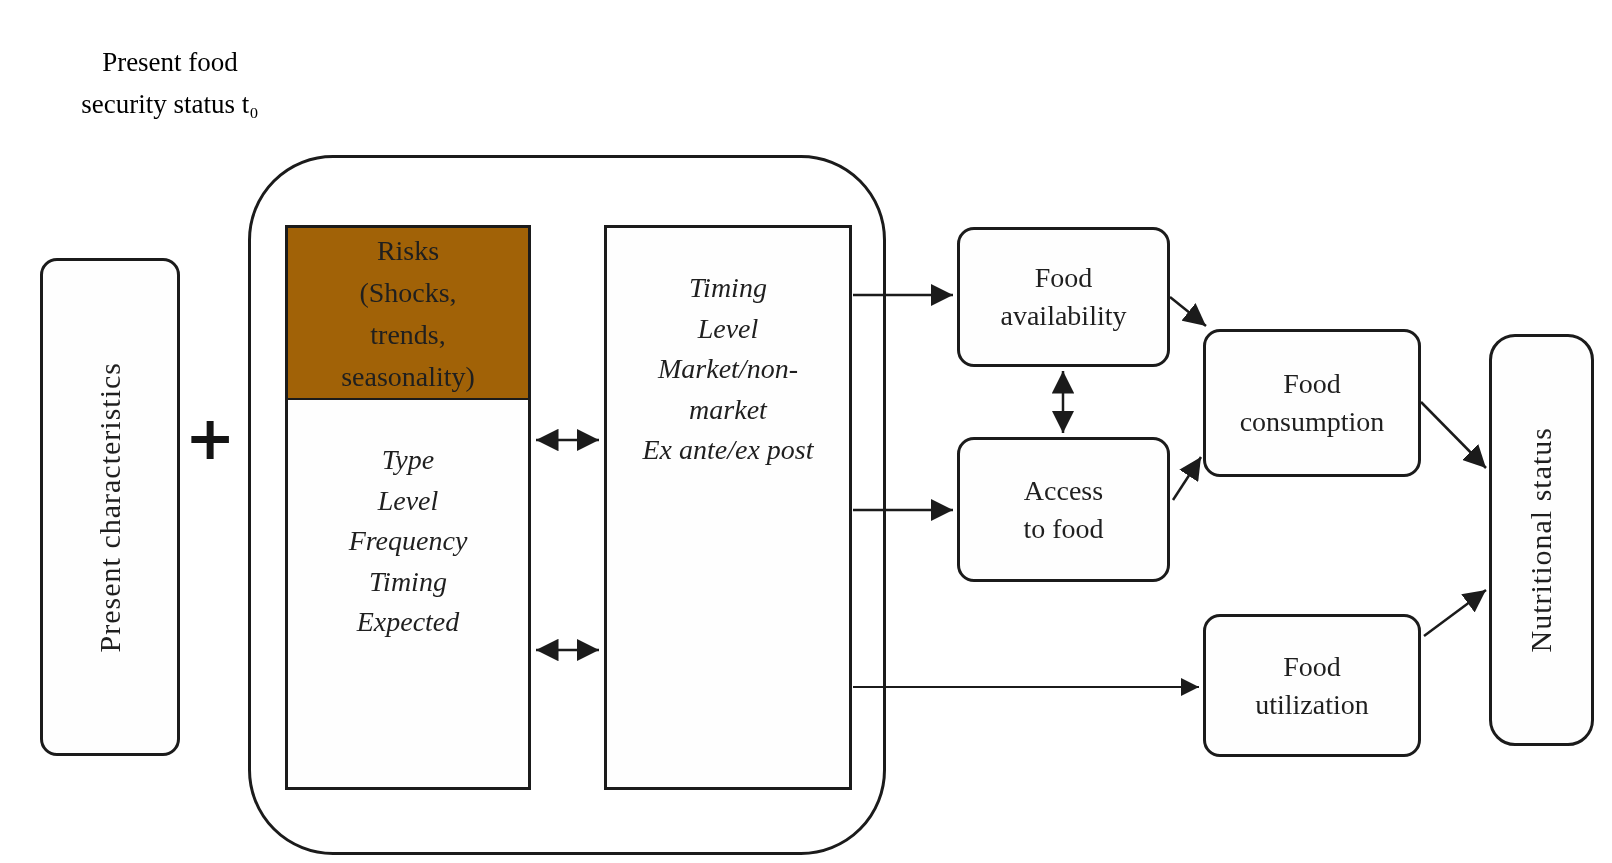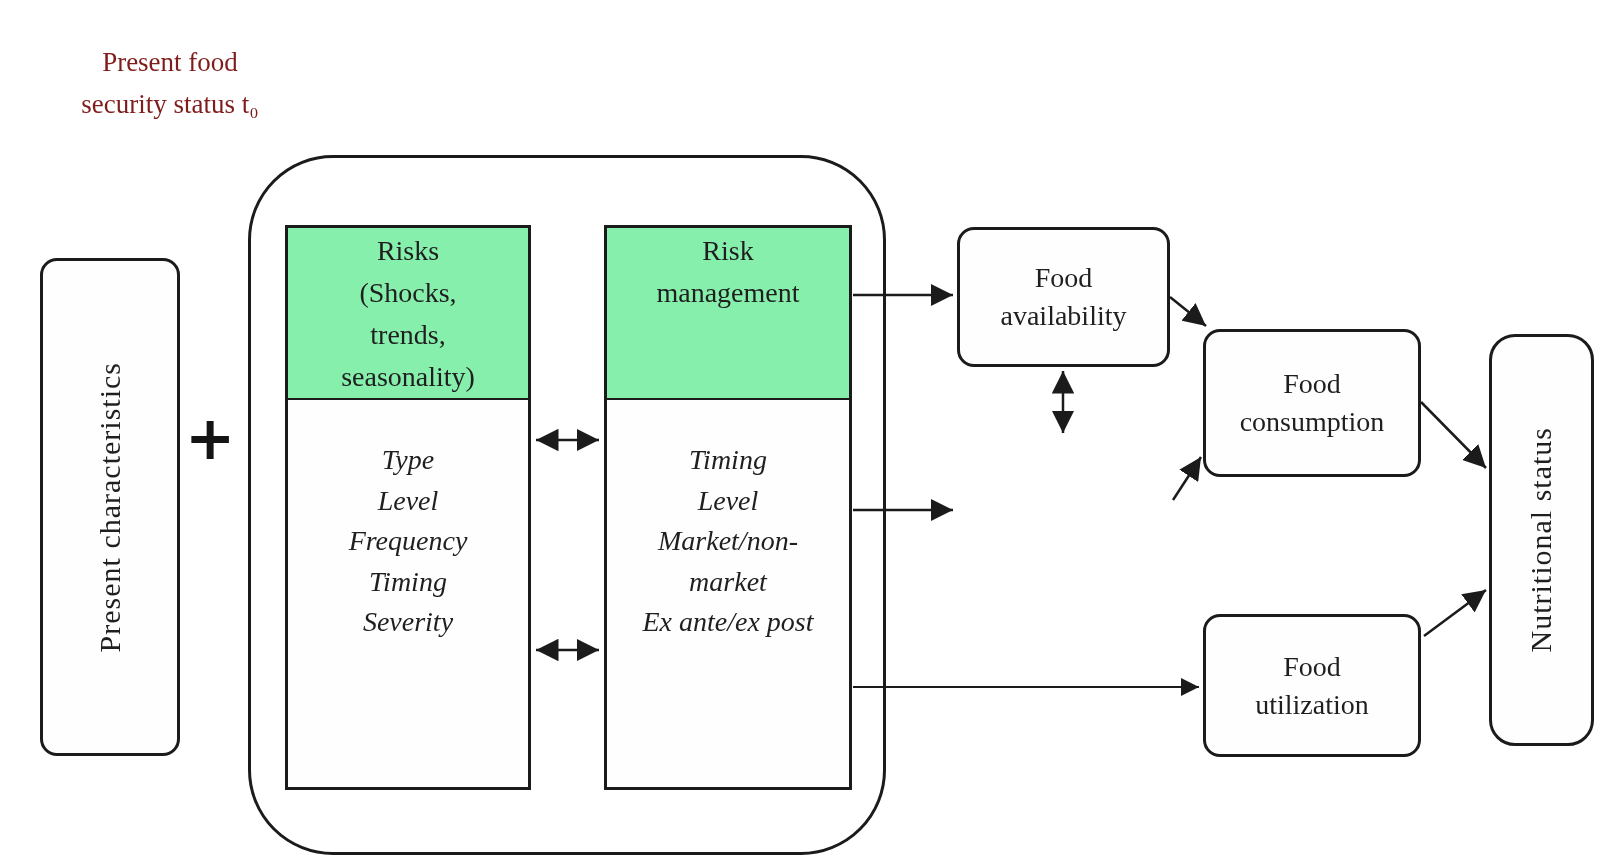--- a/index.html
+++ b/index.html
@@ -11,21 +11,21 @@
     font-family: "Liberation Serif", "DejaVu Serif", serif;
     color: #1f1f1f;
     overflow: hidden;
   }
   .abs { position: absolute; }
   .pre { white-space: pre-line; }
   .top-label {
     font-size: 27px;
     line-height: 1.55;
     text-align: center;
-    color: #7f1d1d;
+    color: #000000;
   }
   .rbox {
     position: absolute;
     border: 3px solid #1b1b1b;
     background: #fefefe;
     box-sizing: border-box;
     display: flex;
     align-items: center;
     justify-content: center;
     text-align: center;
@@ -42,21 +42,21 @@
   }
   .inner-box {
     position: absolute;
     border: 3px solid #1b1b1b;
     background: #fefefe;
     box-sizing: border-box;
     display: flex;
     flex-direction: column;
   }
   .inner-header {
-    background: #86efac;
+    background: #a16207;
     border-bottom: 2px solid #1b1b1b;
     height: 172px;
     box-sizing: border-box;
     text-align: center;
     font-size: 28px;
     line-height: 1.5;
     padding-top: 2px;
     flex: none;
   }
   .inner-body {
@@ -102,35 +102,35 @@
 
   <div class="inner-box" style="left:285px; top:225px; width:246px; height:565px;">
     <div class="inner-header pre">Risks
 (Shocks,
 trends,
 seasonality)</div>
     <div class="inner-body pre">Type
 Level
 Frequency
 Timing
-Severity</div>
+Expected</div>
   </div>
 
   <div class="inner-box" style="left:604px; top:225px; width:248px; height:565px;">
-    <div class="inner-header pre">Risk
-management</div>
     <div class="inner-body pre">Timing
 Level
 Market/non-
 market
 Ex ante/ex post</div>
   </div>
 
   <div class="rbox round28 pre" style="left:957px; top:227px; width:213px; height:140px;">Food
 availability</div>
+  <div class="rbox round28 pre" style="left:957px; top:437px; width:213px; height:145px;">Access
+to food</div>
   <div class="rbox round28 pre" style="left:1203px; top:329px; width:218px; height:148px;">Food
 consumption</div>
   <div class="rbox round28 pre" style="left:1203px; top:614px; width:218px; height:143px;">Food
 utilization</div>
   <div class="rbox" style="left:1489px; top:334px; width:105px; height:412px; border-radius:26px;">
     <span class="vtext">Nutritional status</span>
   </div>
 
   <svg class="wires" width="1612" height="863" viewBox="0 0 1612 863">
     <defs>

